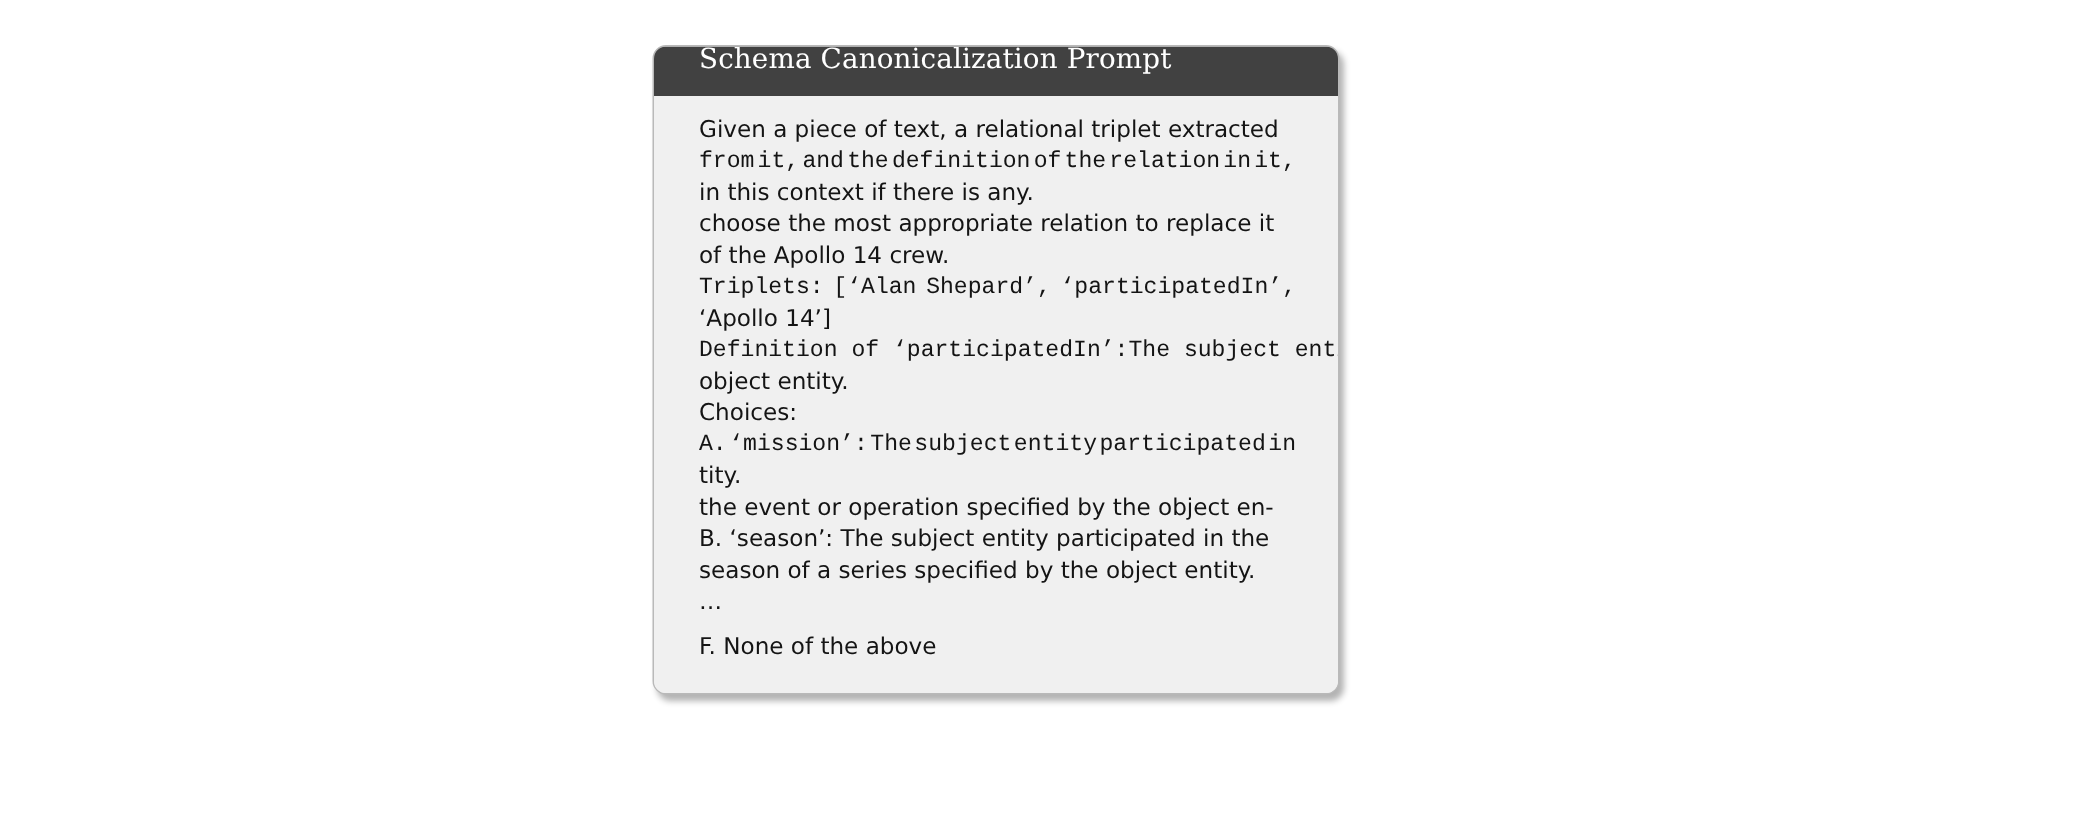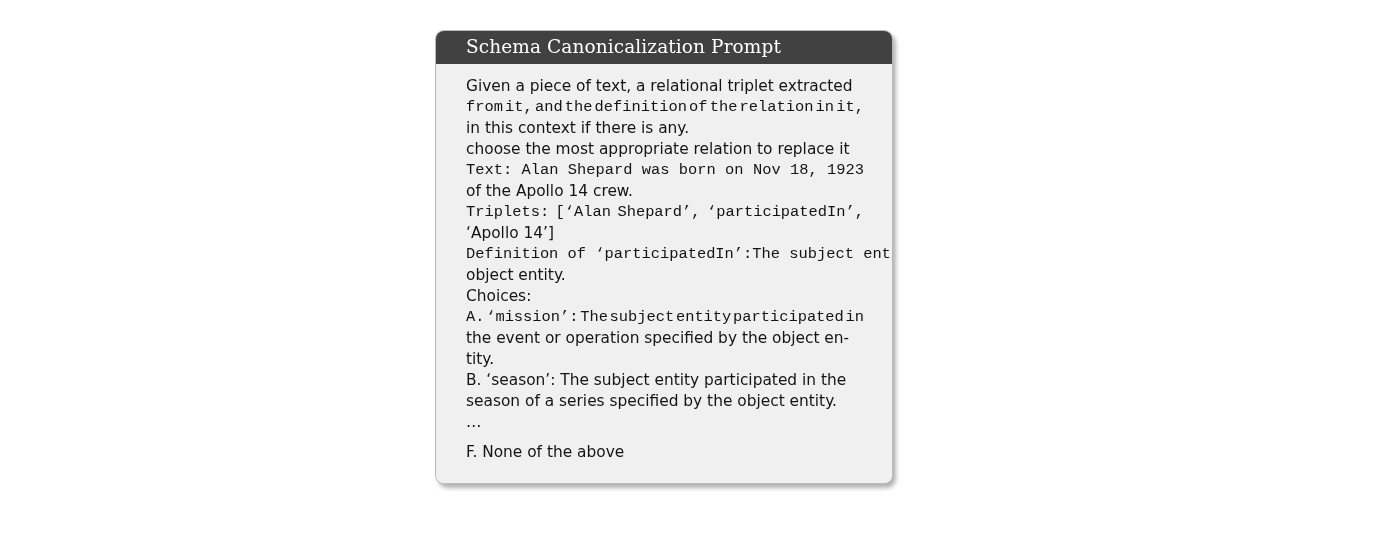--- a/index.html
+++ b/index.html
@@ -25,21 +25,21 @@
     background: #f0f0f0;
     border: 1px solid #b9b9b9;
     box-shadow: 3px 4px 4px rgba(0,0,0,0.30);
     overflow: hidden;
   }
 
   #card-header {
     background: #414141;
     height: 33px;
     display: flex;
-    align-items: center;
+    align-items: flex-start;
     padding: 0 0 0 30px;
     box-sizing: border-box;
   }
 
   #card-title {
     color: #ffffff;
     font-family: "DejaVu Serif", serif;
     font-size: 18.5px;
     line-height: 1;
     letter-spacing: 0.1px;
@@ -112,31 +112,20 @@
           <span>the</span>
           <span>relation</span>
           <span>in</span>
           <span>it,</span>
         </span>
         <span class="line last">in this context if there is any.</span>
         <span class="line last">choose the most appropriate relation to replace it</span>
       </div>
 
       <div>
-        <span class="line just">
-          <span>Text:</span>
-          <span>Alan</span>
-          <span>Shepard</span>
-          <span>was</span>
-          <span>born</span>
-          <span>on</span>
-          <span>Nov</span>
-          <span>18,</span>
-          <span>1923</span>
-        </span>
         <span class="line last">of the Apollo 14 crew.</span>
       </div>
 
       <div>
         <span class="line just">
           <span>Triplets:</span>
           <span>[‘Alan</span>
           <span>Shepard’,</span>
           <span>‘participatedIn’,</span>
         </span>
@@ -156,22 +145,22 @@
       <div>
         <span class="line just">
           <span>A.</span>
           <span>‘mission’:</span>
           <span>The</span>
           <span>subject</span>
           <span>entity</span>
           <span>participated</span>
           <span>in</span>
         </span>
+        <span class="line last">tity.</span>
         <span class="line last">the event or operation specified by the object en-</span>
-        <span class="line last">tity.</span>
       </div>
 
       <div>
         <span class="line last">B. ‘season’: The subject entity participated in the</span>
         <span class="line last">season of a series specified by the object entity.</span>
       </div>
 
       <span class="ellipsis-line">…</span>
 
       <span class="gap-line"></span>

